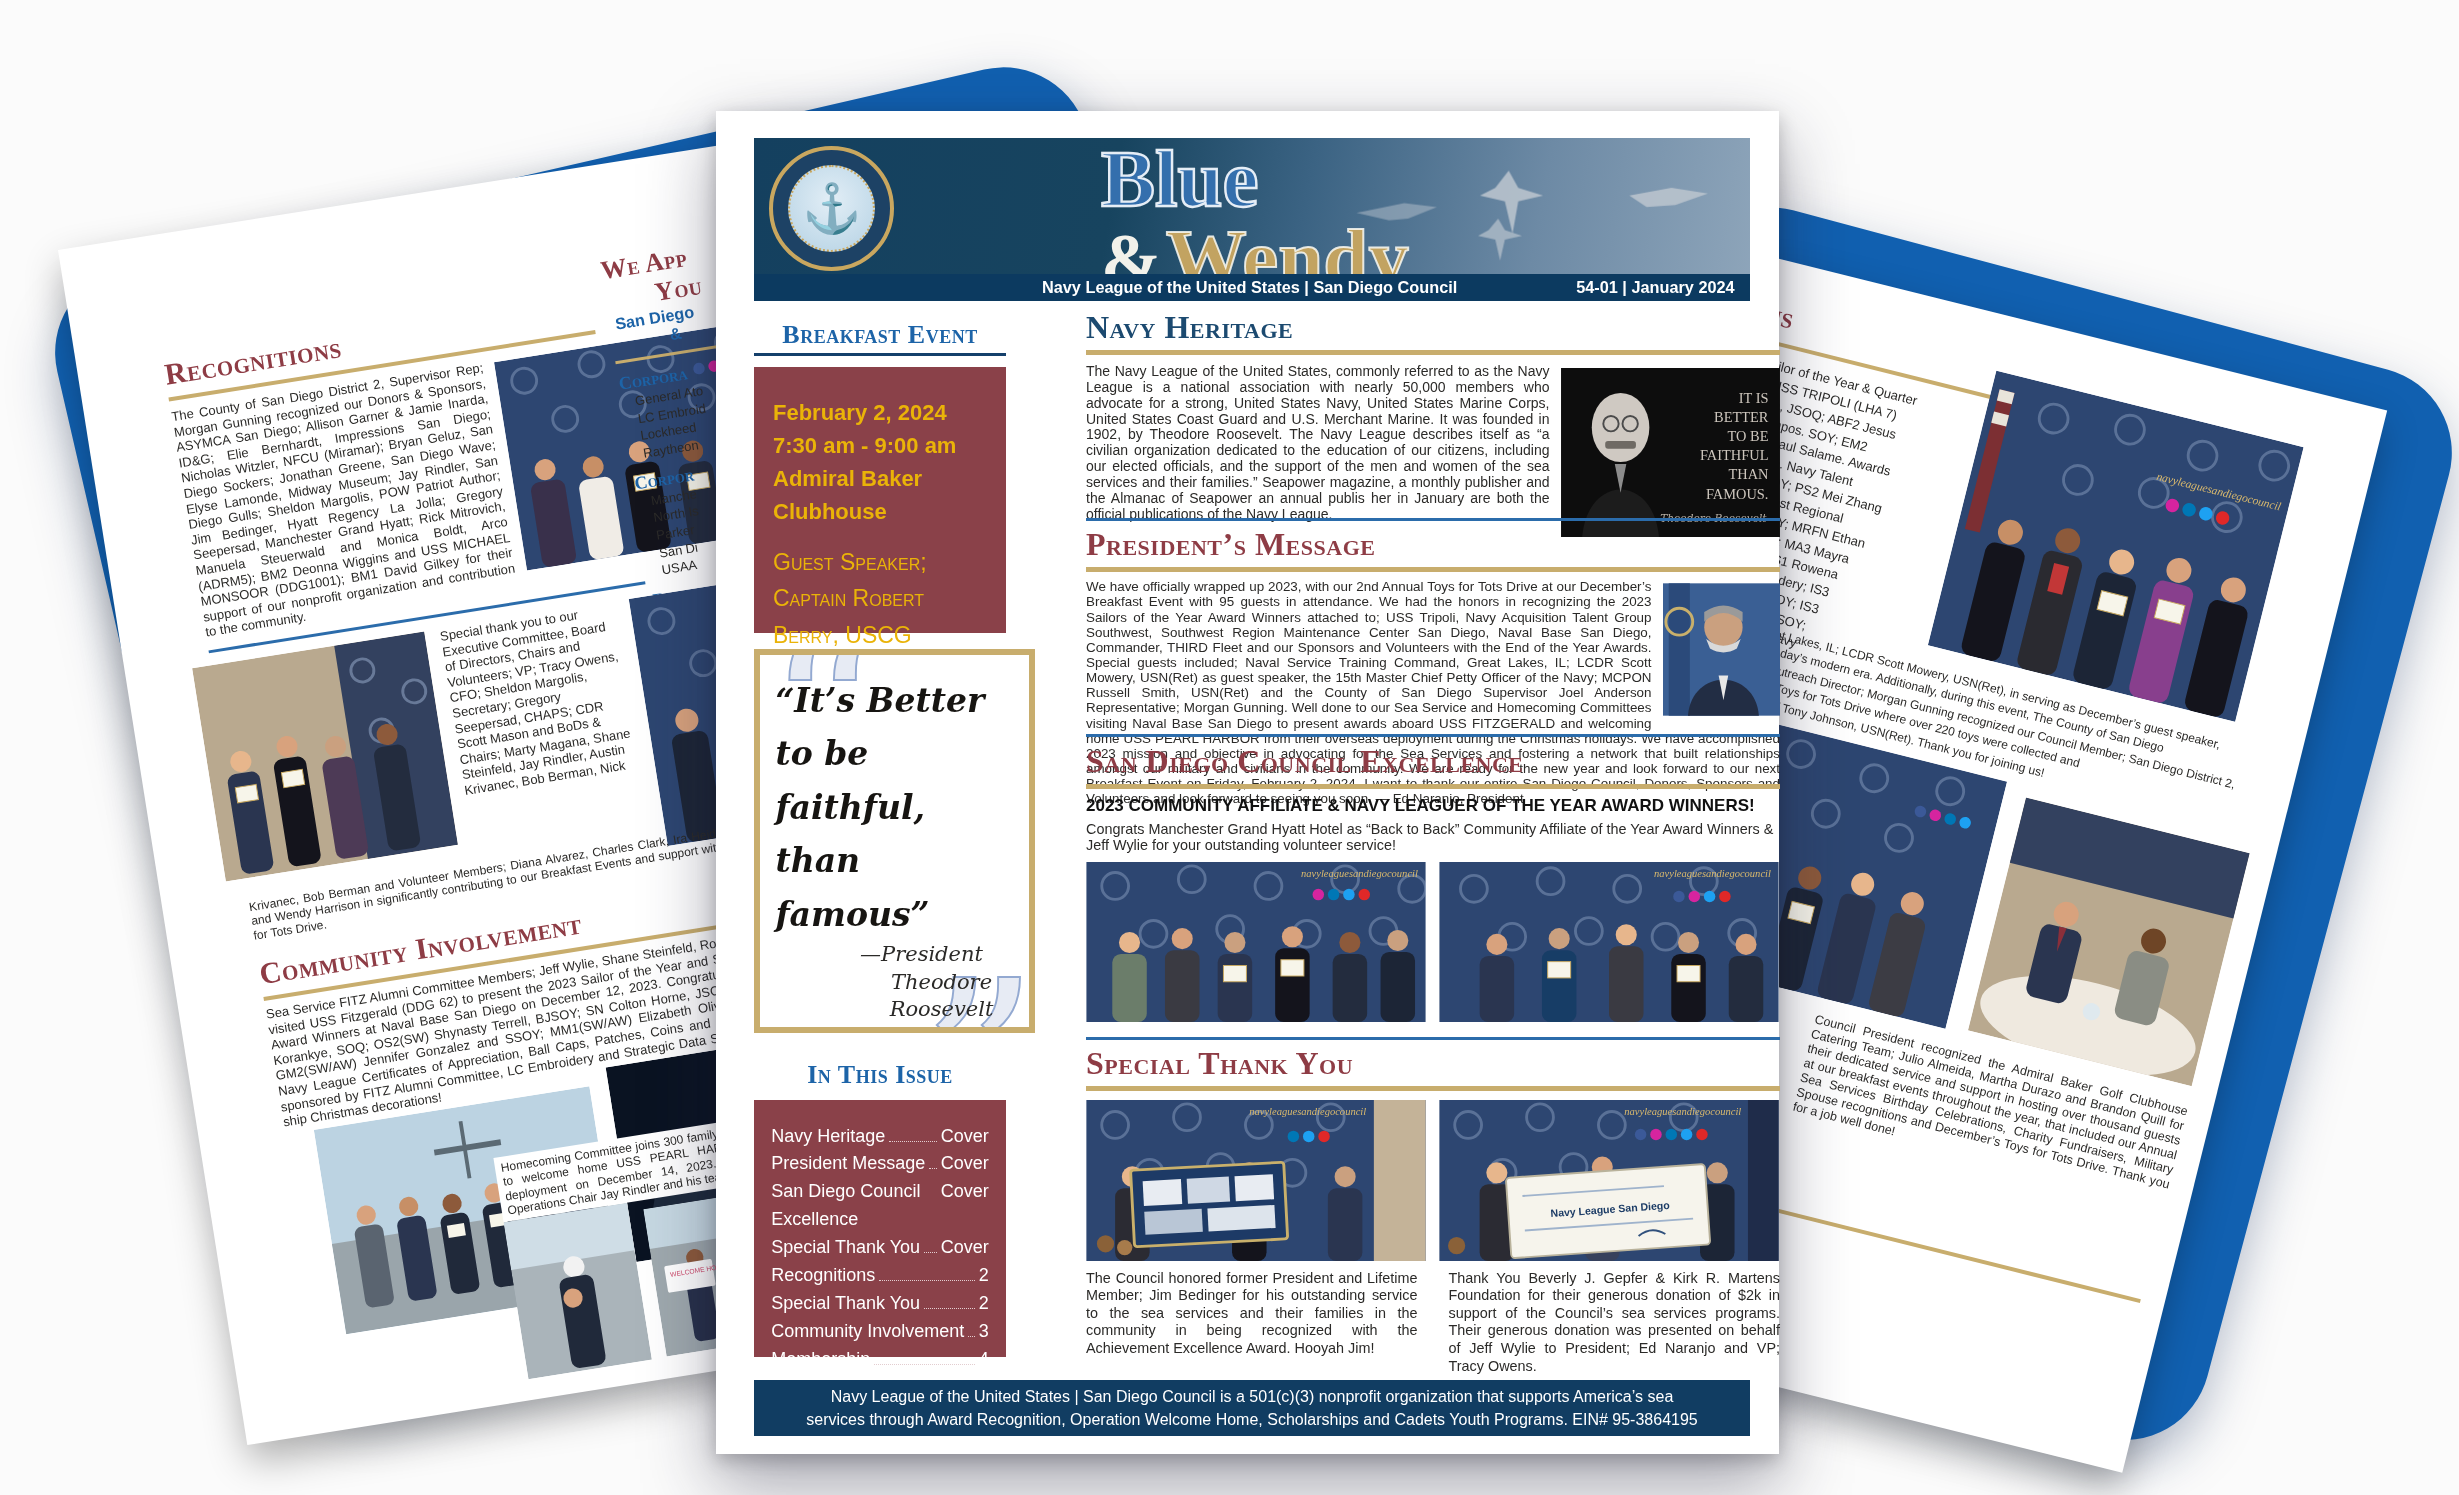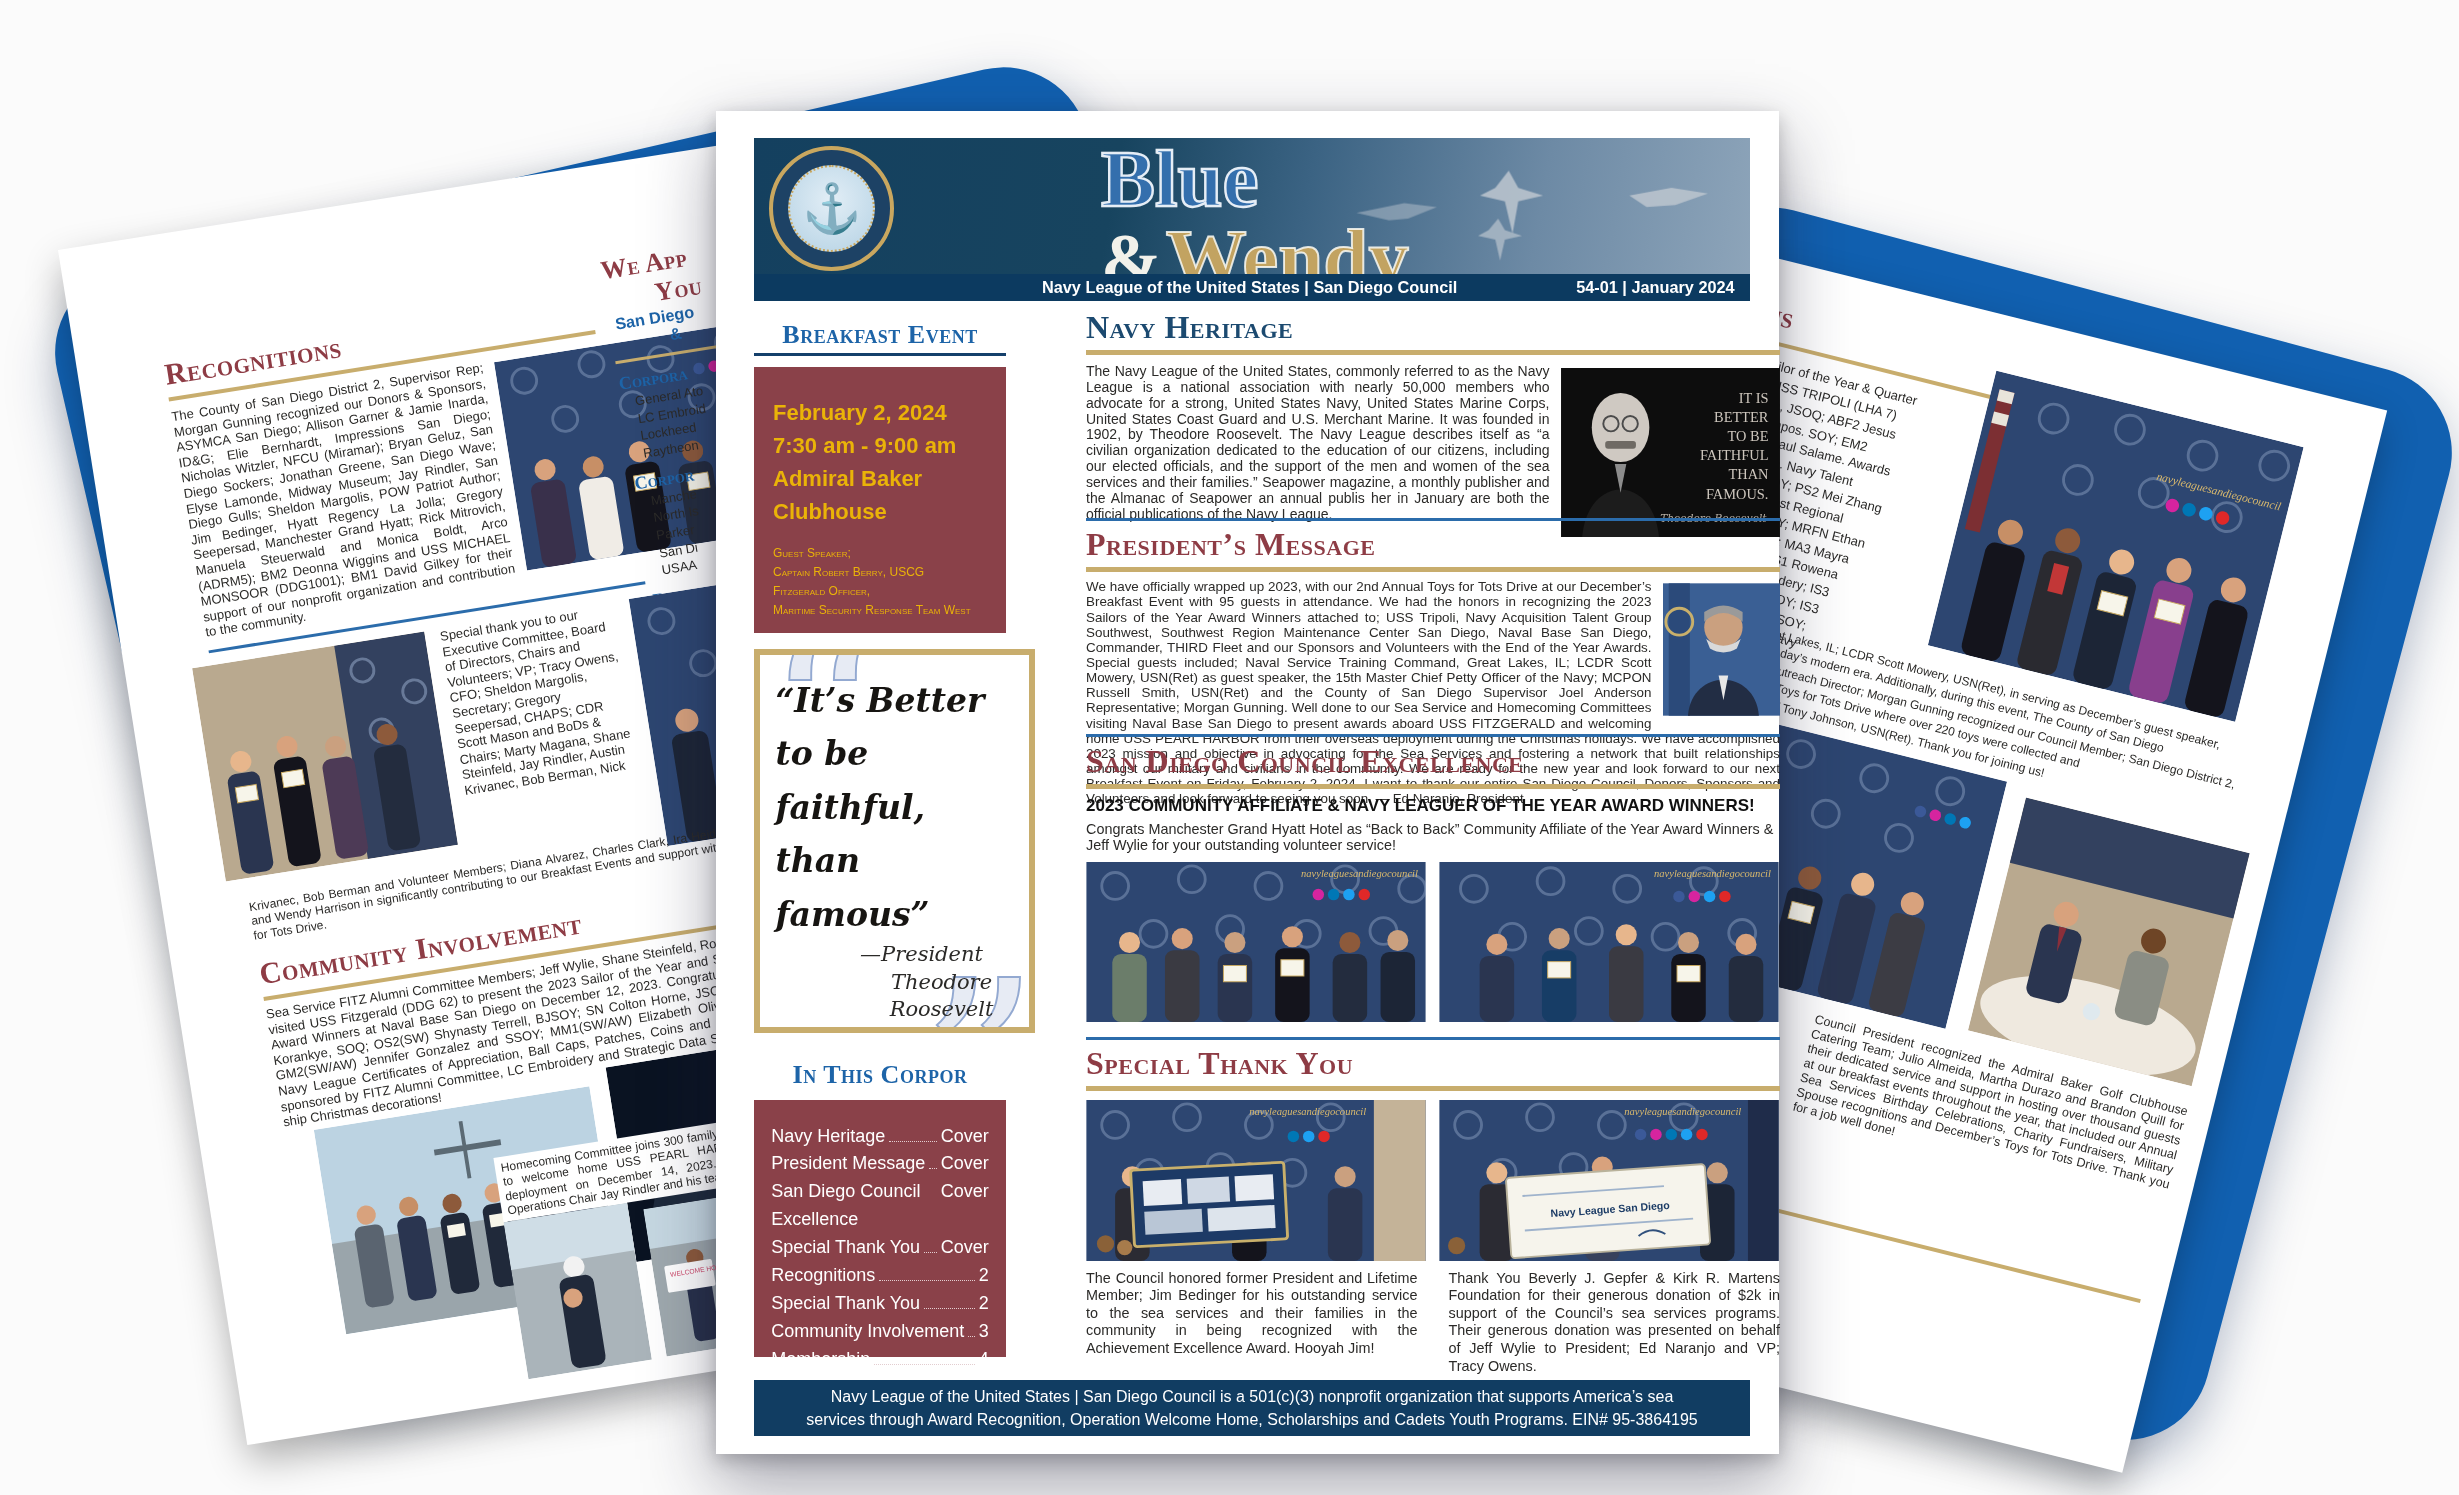--- a/index.html
+++ b/index.html
@@ -42,21 +42,21 @@
   .pc-title .t1{font-size:81px;color:#346fad;-webkit-text-stroke:2.4px rgba(240,246,252,.95);}
   .pc-title .amp{font-size:73px;color:#f2f1ea;}
   .pc-title .t2{font-size:81px;color:#c2a361;-webkit-text-stroke:1.9px rgba(250,250,245,.85);}
   .jets{position:absolute;right:0;top:0;width:452px;height:136px;}
   .colL{position:absolute;left:38px;width:252px;}
   .colR{position:absolute;left:370px;width:694px;}
   .lc-head{font-size:26px;text-align:center;display:block;}
   .lc-underline{height:2.9px;background:#14406b;margin-top:2.9px;}
   .maroon-box{background:#8a4149;color:#eab308;}
   .bx-big{font-size:22px;font-weight:700;line-height:1.5;}
-  .bx-small{font-size:12px;font-variant:small-caps;line-height:1.6;}
+  .bx-small{font-size:23px;font-variant:small-caps;line-height:1.6;}
   .quote-box{position:absolute;left:38px;top:538px;width:281px;height:384px;
              border:6.7px solid #c8ad6d;box-sizing:border-box;background:#fff;overflow:hidden;}
   .qmark{position:absolute;font-family:"DejaVu Serif",serif;font-size:231px;line-height:1;
          color:#e7ebf4;-webkit-text-stroke:1.9px #93a9d1;}
   .quote-txt{position:relative;font-family:"DejaVu Serif",serif;font-style:italic;font-weight:700;
              font-size:33px;line-height:1.62;color:#171512;padding:19px 0 0 15.4px;}
   .quote-attr{position:relative;font-family:"DejaVu Serif",serif;font-style:italic;font-size:21px;line-height:1.3;}
   .toc-box{background:#8a4149;color:#fff;padding:23px 17.3px;box-sizing:border-box;}
   .toc-row{display:flex;align-items:baseline;font-size:18px;line-height:1.55;}
   .toc-dots{flex:1;border-bottom:1.9px dotted #e3cdd0;margin:0 3.8px 4.8px 3.8px;}
@@ -520,21 +520,21 @@
         <div>than</div>
         <div>famous”</div>
       </div>
       <div class="quote-attr" style="padding-left:54px;text-align:center;">
         <div>—President</div>
         <div style="padding-left:40px;">Theodore Roosevelt</div>
       </div>
     </div>
 
     <div class="colL" style="top:949px;">
-      <span class="serif-head bluehead lc-head">In This Corpor</span>
+      <span class="serif-head bluehead lc-head">In This Issue</span>
       <div class="toc-box" style="margin-top:9.6px;height:257px;">
         <div class="toc-row">
             <span>Navy Heritage</span>
             <span class="toc-dots"></span>
             <span>Cover</span>
           </div>
         <div class="toc-row">
             <span>President Message</span>
             <span class="toc-dots"></span>
             <span>Cover</span>

